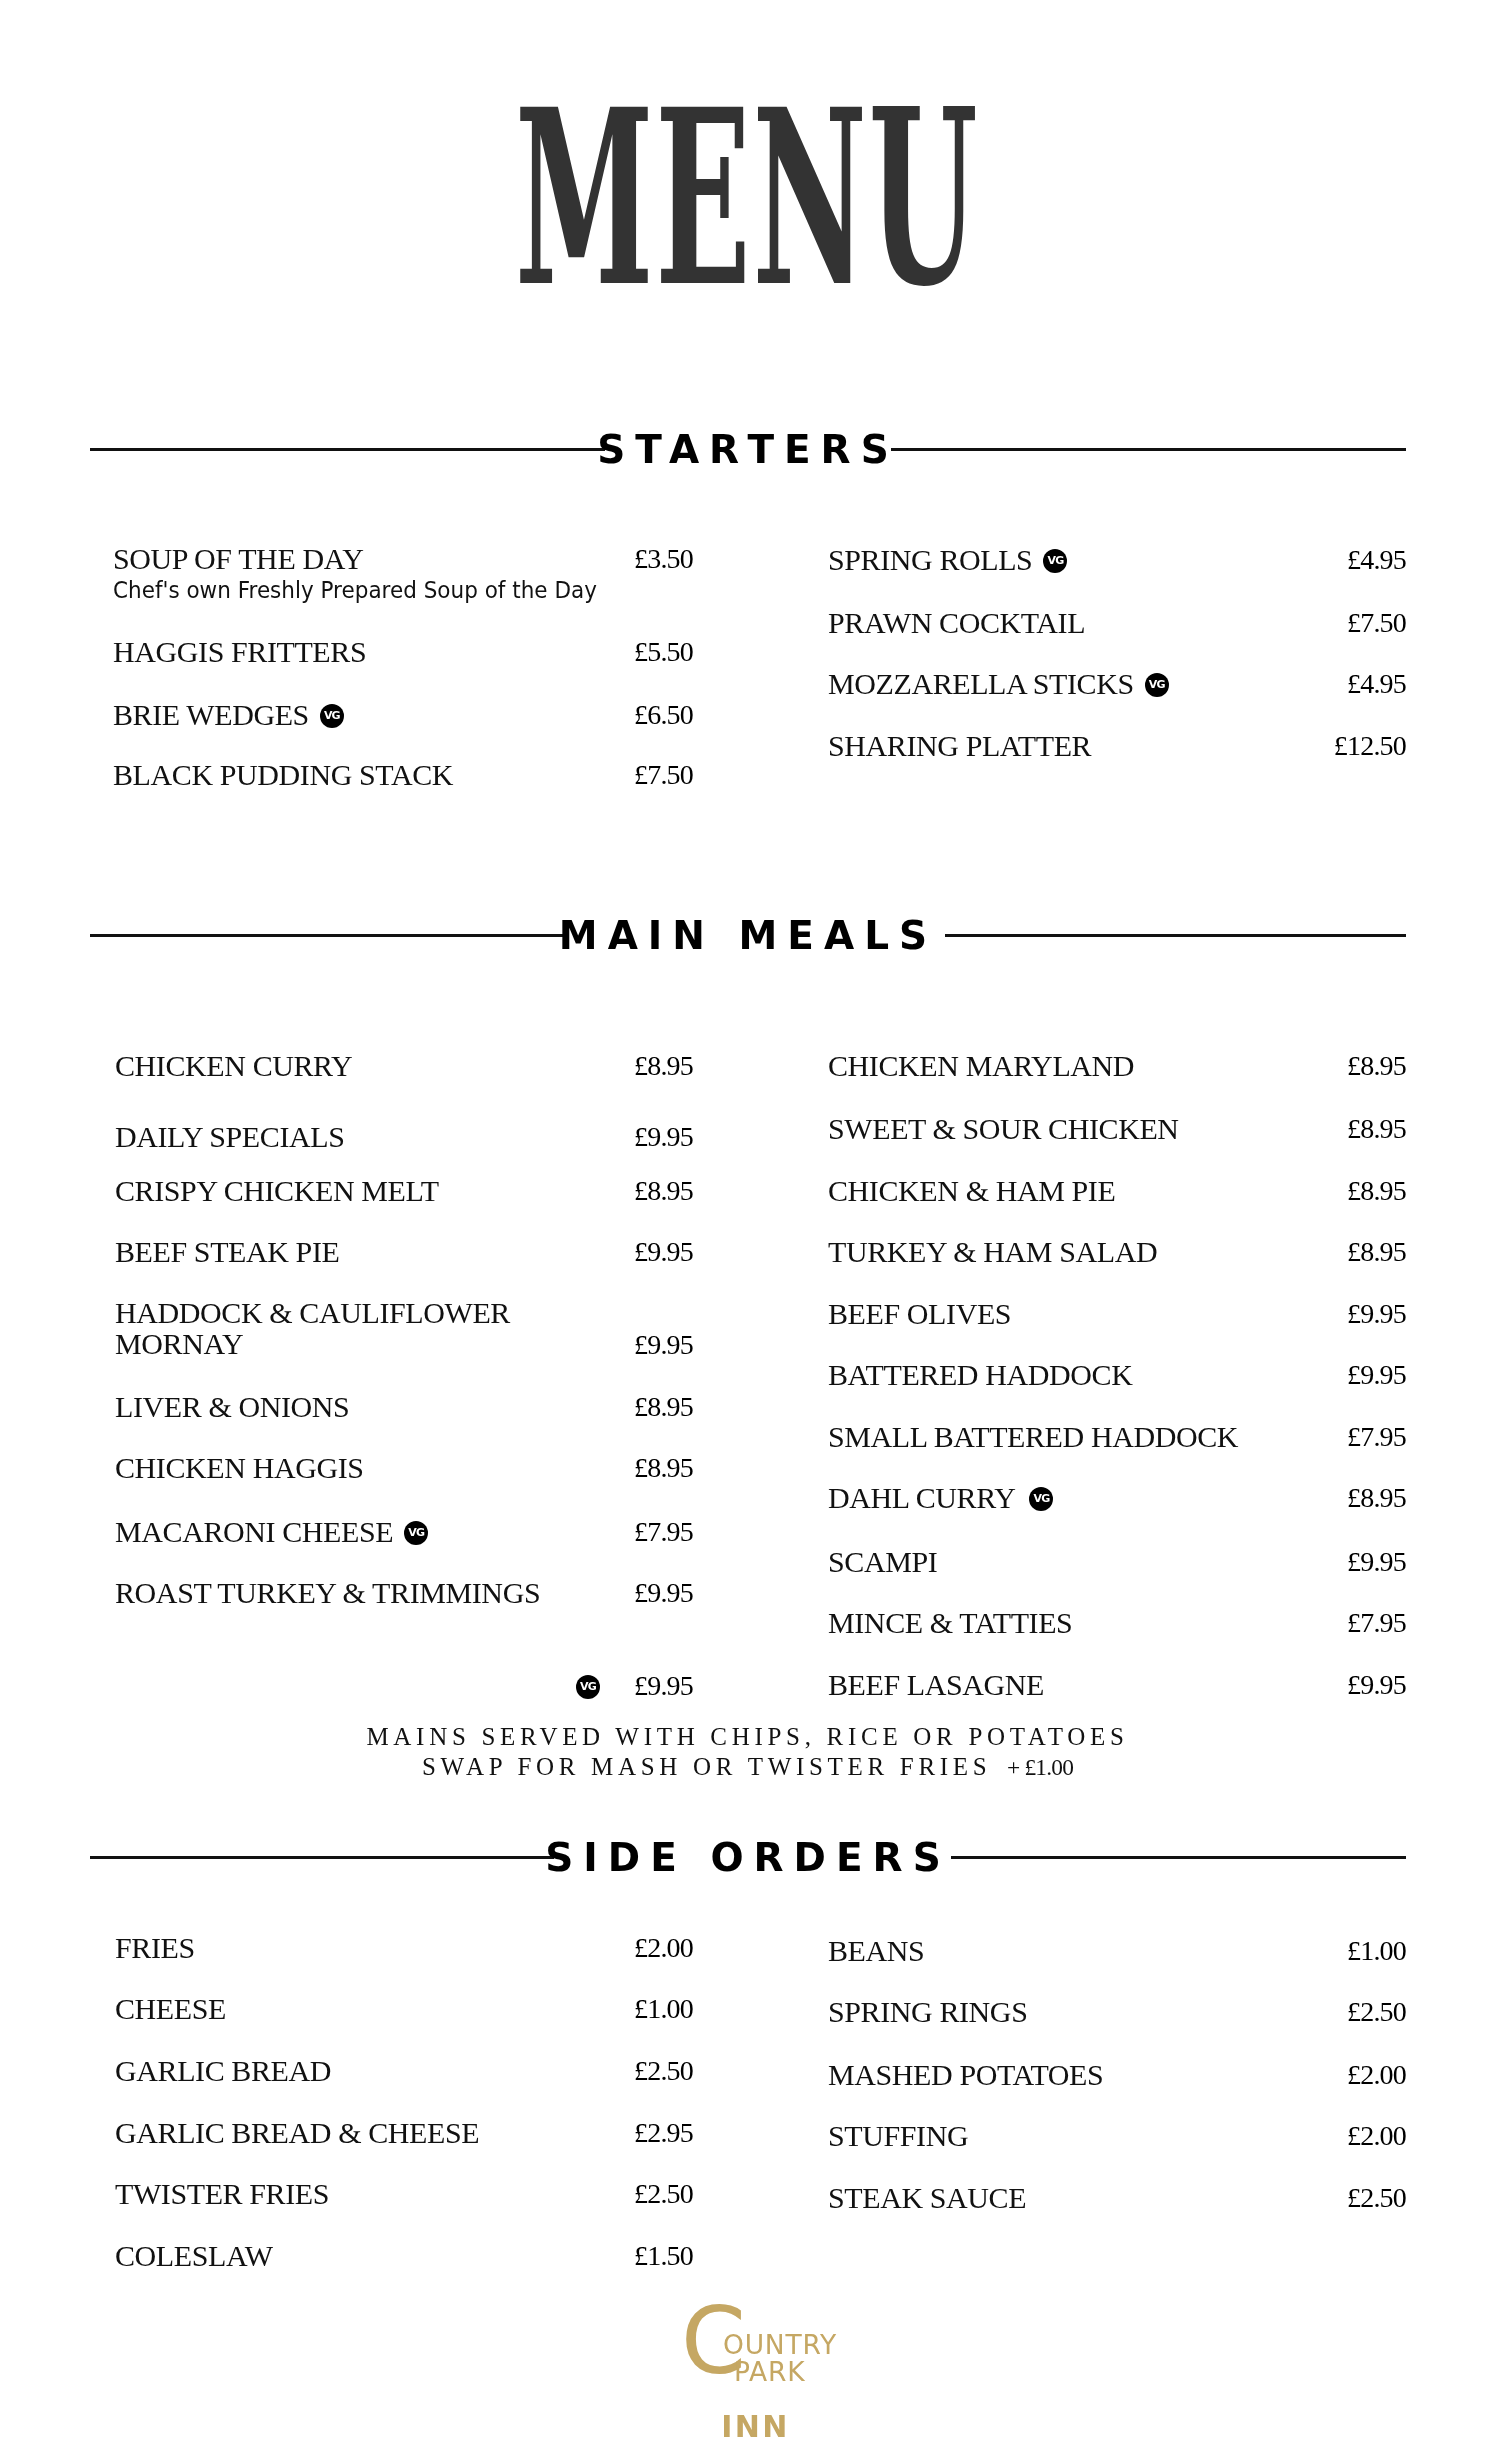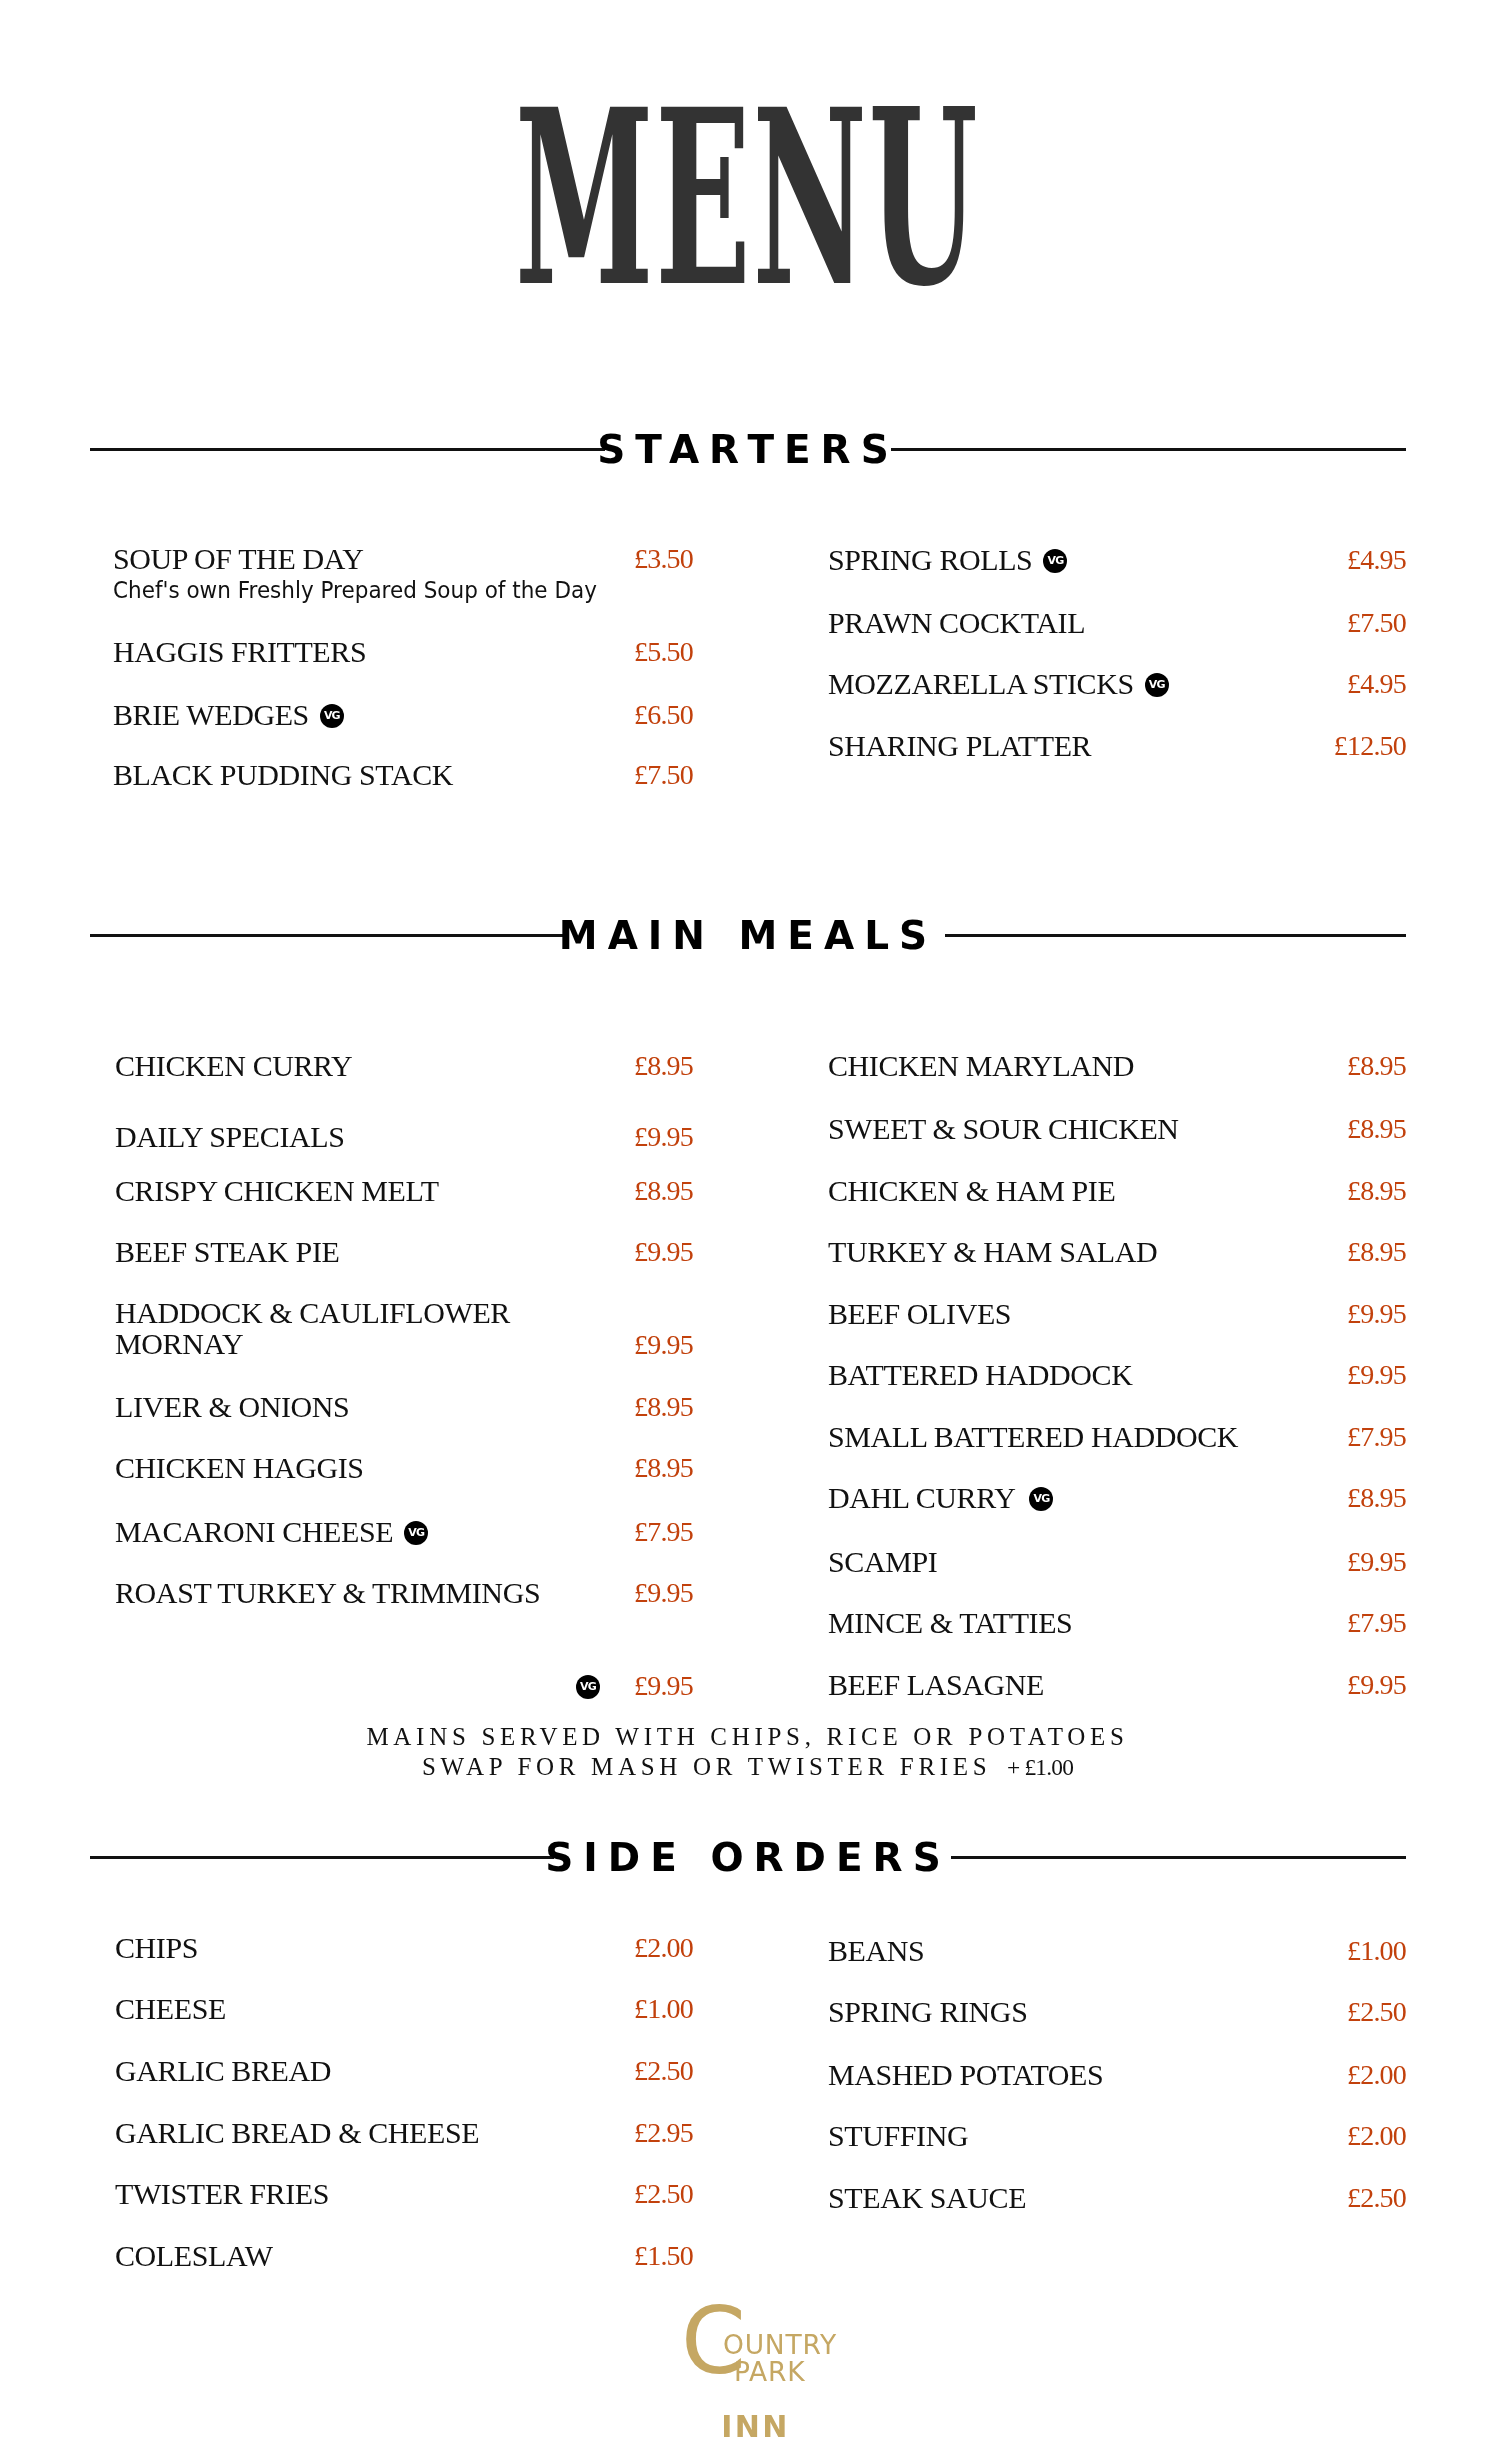--- a/index.html
+++ b/index.html
@@ -26,21 +26,21 @@
     .item { position: absolute; height: 39px; }
     .item .name {
       position: absolute; left: 0; top: 0; white-space: nowrap;
       font-family: "Liberation Serif", serif; font-size: 30px; line-height: 34px;
       letter-spacing: -0.4px; color: #111;
     }
     .item .name.two-line { white-space: normal; width: 467px; line-height: 31px; }
     .item .price {
       position: absolute; right: 0; top: 0;
       font-family: "Liberation Serif", serif; font-size: 28px; line-height: 34px;
-      letter-spacing: -0.8px; color: #c2410c; text-align: right;
+      letter-spacing: -0.8px; color: #000000; text-align: right;
     }
     .item .desc {
       position: absolute; left: 0; top: 34px; white-space: nowrap;
       font-family: "DejaVu Sans", sans-serif; font-size: 23.4px; line-height: 28px; color: #111;
       transform: scaleX(0.92); transform-origin: left center;
     }
     .vg-badge {
       display: inline-block; width: 24px; height: 24px; border-radius: 50%;
       background: #000; color: #fff; vertical-align: middle;
       font-family: "DejaVu Sans", sans-serif; font-weight: bold; font-size: 11px;
@@ -222,21 +222,21 @@
   <span>SWAP FOR MASH OR TWISTER FRIES</span><span class="note-price">+ £1.00</span>
 </div>
 
 <div class="section-header" style="top:1834px;">
   <div class="rule left" style="width:464px;"></div>
   <div class="heading">SIDE ORDERS</div>
   <div class="rule right" style="width:455px;"></div>
 </div>
 
 <div class="item col-left-mains" style="top:1931px;">
-  <span class="name">CHIPS</span>
+  <span class="name">FRIES</span>
   <span class="price">£2.00</span>
 </div>
 <div class="item col-left-mains" style="top:1992px;">
   <span class="name">CHEESE</span>
   <span class="price">£1.00</span>
 </div>
 <div class="item col-left-mains" style="top:2054px;">
   <span class="name">GARLIC BREAD</span>
   <span class="price">£2.50</span>
 </div>

